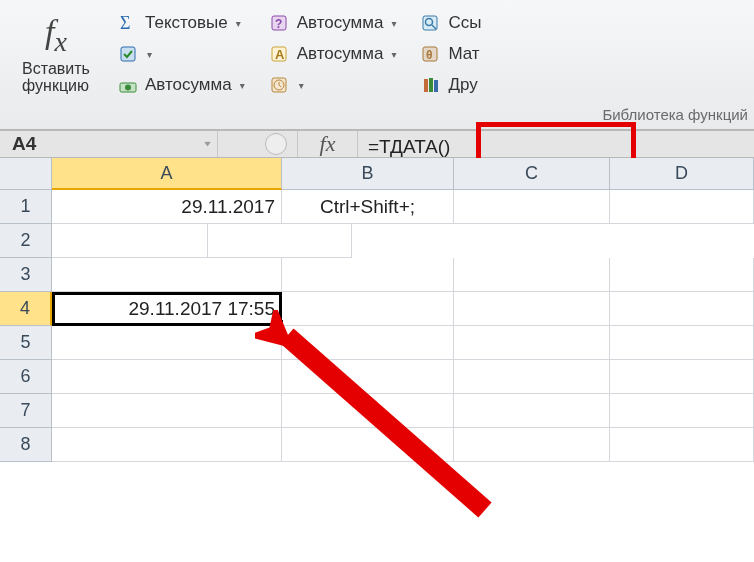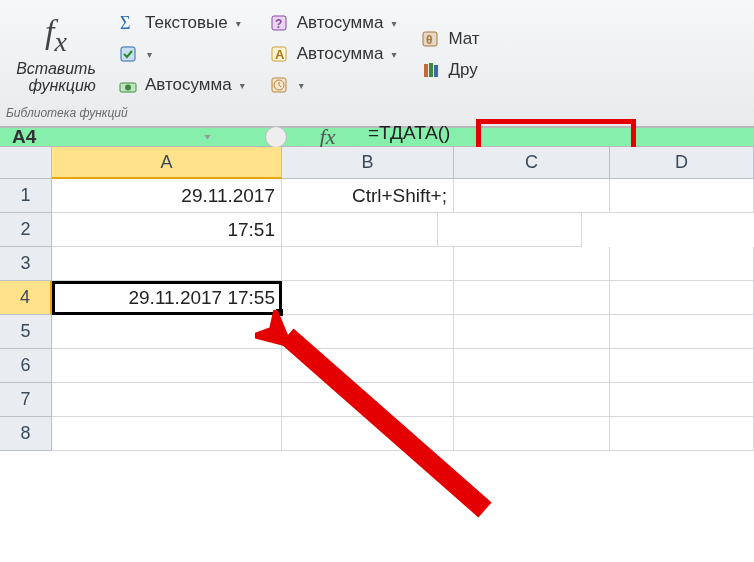--- a/index.html
+++ b/index.html
@@ -3,51 +3,51 @@
 <meta charset="utf-8">
 <style>
 * { box-sizing: border-box; margin: 0; padding: 0; }
 body { font-family: "Segoe UI", Tahoma, sans-serif; font-size: 14px; background: #fff; width: 754px; height: 562px; overflow: hidden; position: relative; }
 
 
 .ribbon { background: linear-gradient(#f6f7f8, #e8eaec); border-bottom: 1px solid #b8b8b8; padding: 4px 6px 2px 6px; }
 .ribbon-row { display: flex; align-items: center; gap: 4px; }
 .big-btn { display: flex; flex-direction: column; align-items: center; justify-content: center; width: 100px; height: 100px; border: 1px solid transparent; border-radius: 3px; cursor: pointer; }
 .fx-icon { font-family: "Cambria Math", serif; font-style: italic; font-size: 34px; color: #444; }
-.big-btn .lbl { text-align: right; font-size: 16px; color: #333; line-height: 1.1; margin-top: 2px; font-style: italic; }
+.big-btn .lbl { text-align: left; font-size: 16px; color: #333; line-height: 1.1; margin-top: 2px; }
 .btn-col { display: flex; flex-direction: column; gap: 3px; }
 .small-btn { display: flex; align-items: center; gap: 6px; padding: 2px 6px; border: 1px solid transparent; border-radius: 3px; cursor: pointer; white-space: nowrap; font-size: 17px; color: #333; }
 .small-btn .ico { width: 22px; height: 22px; display: inline-flex; align-items: center; justify-content: center; }
 .dd { font-size: 10px; color: #666; margin-left: 2px; }
-.group-label { text-align: left; font-size: 12px; color: #6a6a6a; padding: 2px 0 4px 0; font-style: italic; }
-
-
-.fbar { display: flex; align-items: stretch; border-top: 1px solid #b8b8b8; border-bottom: 1px solid #b8b8b8; background: #86efac; height: 20px; }
+.group-label { text-align: right; font-size: 15px; color: #6a6a6a; padding: 2px 0 4px 0; }
+
+
+.fbar { display: flex; align-items: stretch; border-top: 1px solid #b8b8b8; border-bottom: 1px solid #b8b8b8; background: #e5e5e5; height: 28px; }
 .namebox { width: 218px; border-right: 1px solid #c7c7c7; display: flex; align-items: center; padding: 0 12px; font-size: 19px; font-weight: 600; color: #333; position: relative; }
 .namebox .nbdd { position: absolute; right: 6px; top: 50%; transform: translateY(-50%); display: flex; flex-direction: column; gap: 2px; }
 .nbdd span { width: 7px; height: 5px; background: #9a9a9a; clip-path: polygon(0 0,100% 0,50% 100%); }
 .fbar-mid { width: 80px; display: flex; align-items: center; justify-content: flex-end; padding-right: 10px; border-right: 1px solid #c7c7c7; }
 .fbar-mid .circ { width: 22px; height: 22px; border: 1px solid #bbb; border-radius: 50%; background: #eee; }
 .fx-lbl { width: 60px; display: flex; align-items: center; justify-content: center; font-family: "Cambria Math", serif; font-style: italic; font-size: 22px; color: #555; border-right: 1px solid #c7c7c7; }
-.formula-input { flex: 1; display: flex; align-items: flex-end; padding: 16px 10px; font-size: 19px; color: #222; position: relative; }
+.formula-input { flex: 1; display: flex; align-items: center; padding: 16px 10px; font-size: 19px; color: #222; position: relative; }
 .formula-highlight { position: absolute; left: 118px; top: -9px; width: 160px; height: 52px; border: 5px solid #e40000; pointer-events: none; }
 
 
 .grid { position: relative; }
 .colheads { display: flex; }
 .corner { width: 52px; height: 32px; background: #e9edf2; border-right: 1px solid #b8c0ca; border-bottom: 1px solid #b8c0ca; }
 .colhead { height: 32px; background: #e9edf2; border-right: 1px solid #b8c0ca; border-bottom: 1px solid #b8c0ca; display: flex; align-items: center; justify-content: center; font-size: 18px; color: #3a4a5a; }
 .colhead.sel { background: #ffe28a; border-bottom: 2px solid #e8a400; }
 .col-A { width: 230px; } .col-B { width: 172px; } .col-C { width: 156px; } .col-D { width: 144px; }
 .row { display: flex; }
 .rowhead { width: 52px; height: 34px; background: #e9edf2; border-right: 1px solid #b8c0ca; border-bottom: 1px solid #b8c0ca; display: flex; align-items: center; justify-content: center; font-size: 18px; color: #3a4a5a; }
 .rowhead.sel { background: #ffe28a; border-right: 2px solid #e8a400; }
 .cell { height: 34px; border-right: 1px solid #d4d8dd; border-bottom: 1px solid #d4d8dd; display: flex; align-items: center; padding: 0 6px; font-size: 19px; color: #222; }
 .cell.r { justify-content: flex-end; }
-.cell.l { justify-content: flex-end; }
+.cell.l { justify-content: center; }
 .selcell { border: 3px solid #000; position: absolute; pointer-events: none; }
 .selcell::after { content: ""; position: absolute; right: -4px; bottom: -4px; width: 7px; height: 7px; background: #000; }
 
 
 svg { display: block; }
 
 
 .arrow { position: absolute; pointer-events: none; }
 </style>
 </head>
@@ -119,20 +119,30 @@
               <path d="M9 7v3l2 2" stroke="#b8863a" fill="none"></path>
             </svg>
           </span>
         <span class="dd">▾</span>
       </div>
     </div>
     <div class="btn-col" style="margin-left:6px">
       <div class="small-btn">
         <span class="ico">
             <svg width="20" height="20" viewBox="0 0 20 20">
+              <rect x="2" y="3" width="14" height="14" rx="2" fill="#d8ecf5" stroke="#3a7aa8"></rect>
+              <circle cx="8" cy="9" r="3.5" fill="none" stroke="#3a7aa8" stroke-width="1.5"></circle>
+              <path d="M11 12l4 4" stroke="#3a7aa8" stroke-width="1.5"></path>
+            </svg>
+          </span>
+        <span>Ссы</span>
+      </div>
+      <div class="small-btn">
+        <span class="ico">
+            <svg width="20" height="20" viewBox="0 0 20 20">
               <rect x="2" y="3" width="14" height="14" rx="2" fill="#e5d8c8" stroke="#a8783a"></rect>
               <text x="5" y="15" font-size="12" fill="#a8783a" font-weight="bold">θ</text>
             </svg>
           </span>
         <span>Мат</span>
       </div>
       <div class="small-btn">
         <span class="ico">
             <svg width="20" height="20" viewBox="0 0 20 20">
               <rect x="3" y="4" width="4" height="13" fill="#c46a3a"></rect>
@@ -192,23 +202,20 @@
       </div>
     <div class="cell l col-B">
         <span>Ctrl+Shift+;</span>
       </div>
     <div class="cell col-C"></div>
     <div class="cell col-D"></div>
   </div>
   <div class="row">
     <div class="rowhead">
         <span>2</span>
-      </div>
-    <div class="cell r col-A">
-        <span>17:51</span>
       </div>
     <div class="cell col-C"></div>
     <div class="cell col-D"></div>
   </div>
   <div class="row">
     <div class="rowhead">
         <span>3</span>
       </div>
     <div class="cell col-A"></div>
     <div class="cell col-B"></div>

